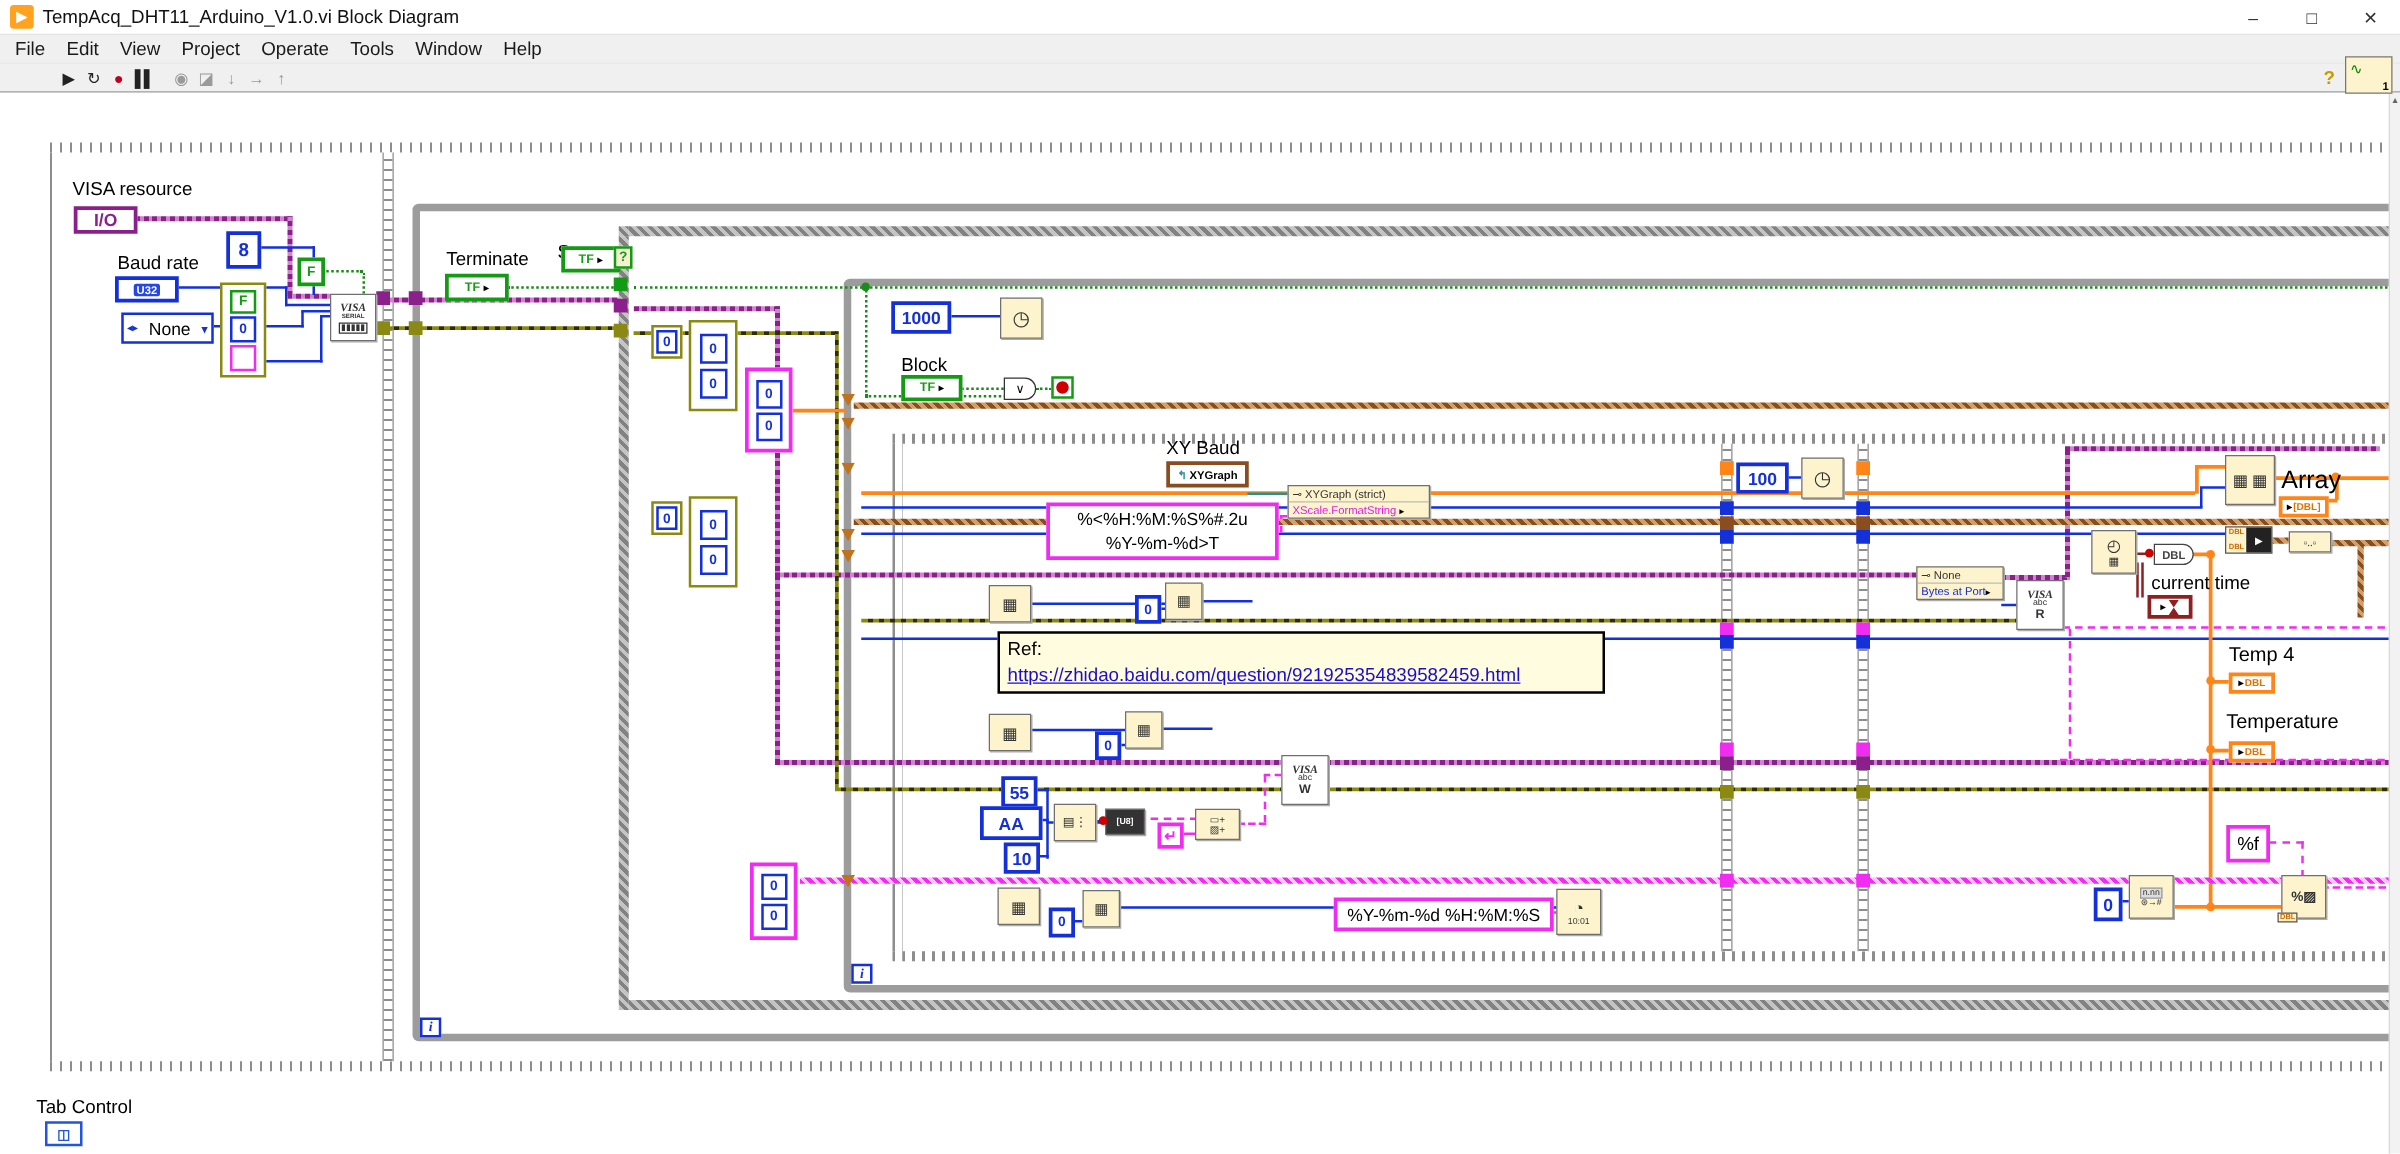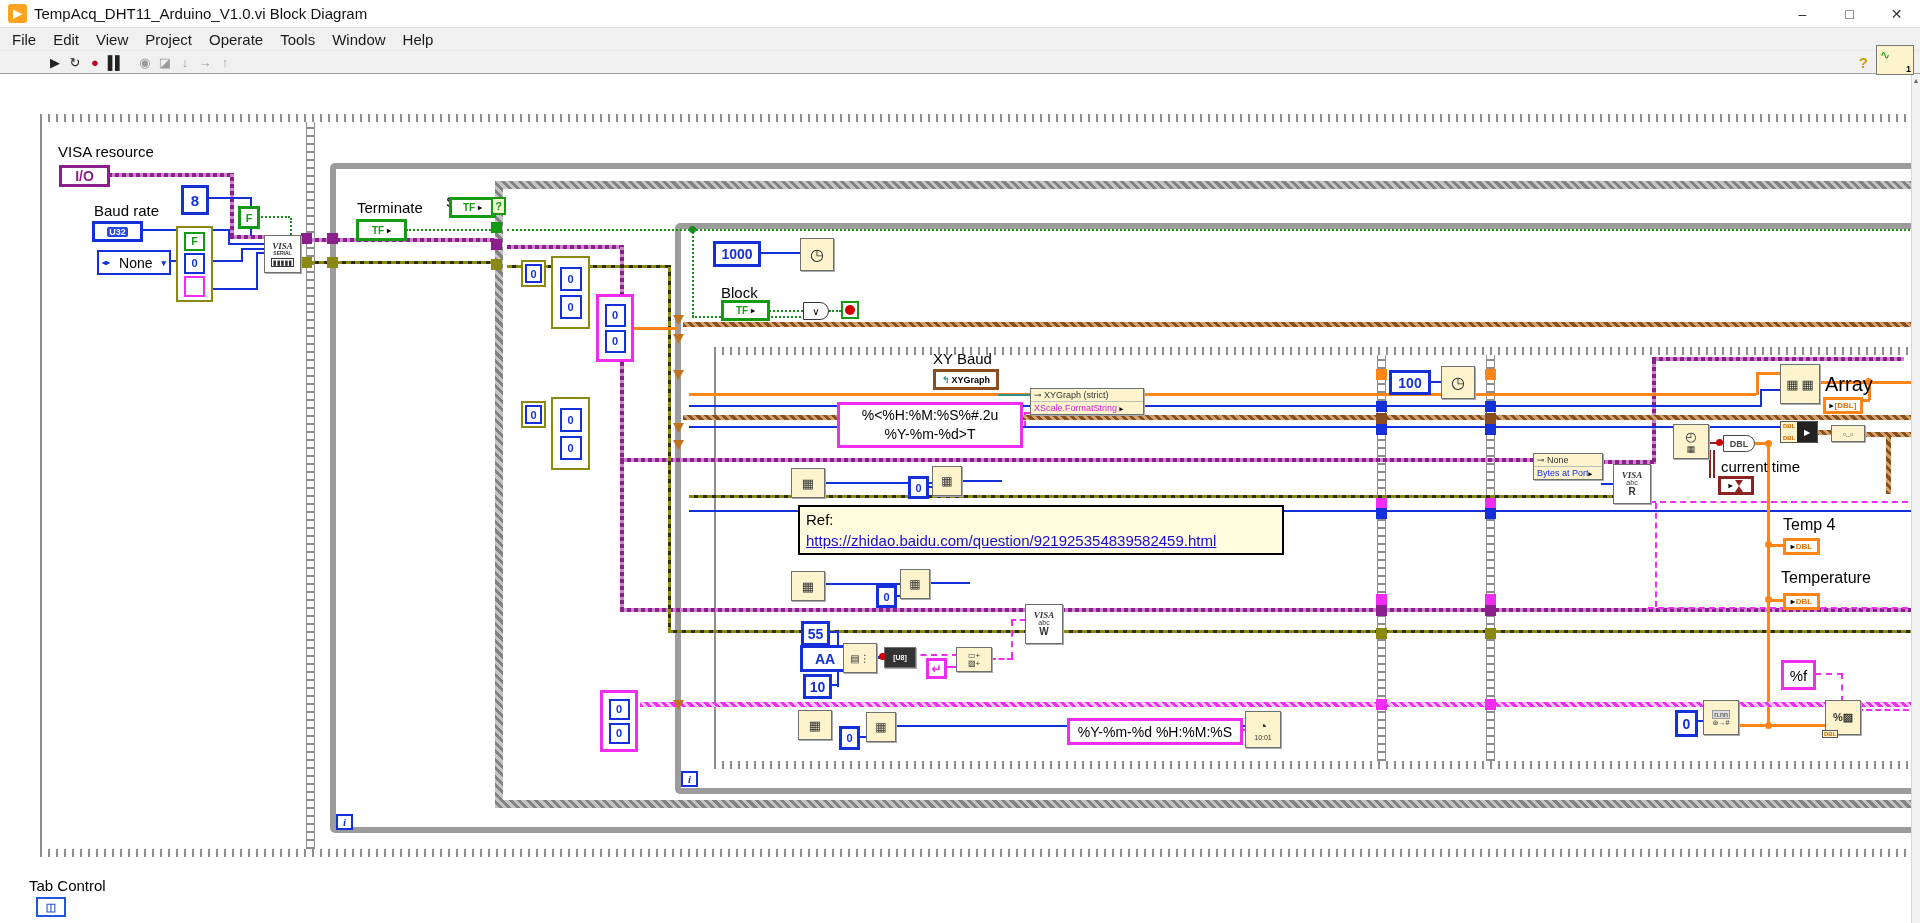--- a/index.html
+++ b/index.html
@@ -397,21 +397,21 @@
 <div class="term b-blue" style="left:839px;top:726px;width:21px;height:24px">
     <span>0</span>
   </div>
 <div class="node" style="left:866px;top:712px;width:30px;height:30px">
     <span style="font-size:12px">▦</span>
   </div>
 
 <div class="term b-blue" style="left:801px;top:621px;width:29px;height:25px;font-size:14px">
     <span>55</span>
   </div>
-<div class="term b-blue" style="left:800px;top:645px;width:50px;height:27px;font-size:14px">
+<div class="term b-blue" style="left:784px;top:645px;width:50px;height:27px;font-size:14px">
     <span>AA</span>
   </div>
 <div class="term b-blue" style="left:803px;top:674px;width:29px;height:25px;font-size:14px">
     <span>10</span>
   </div>
 <div class="node" style="left:843px;top:643px;width:34px;height:30px;font-size:10px">
     <span>▤⋮</span>
   </div>
 <div class="node" style="left:884px;top:647px;width:32px;height:21px;background:#333">
     <span style="color:#fff;font-size:7px;font-weight:bold">[U8]</span>

